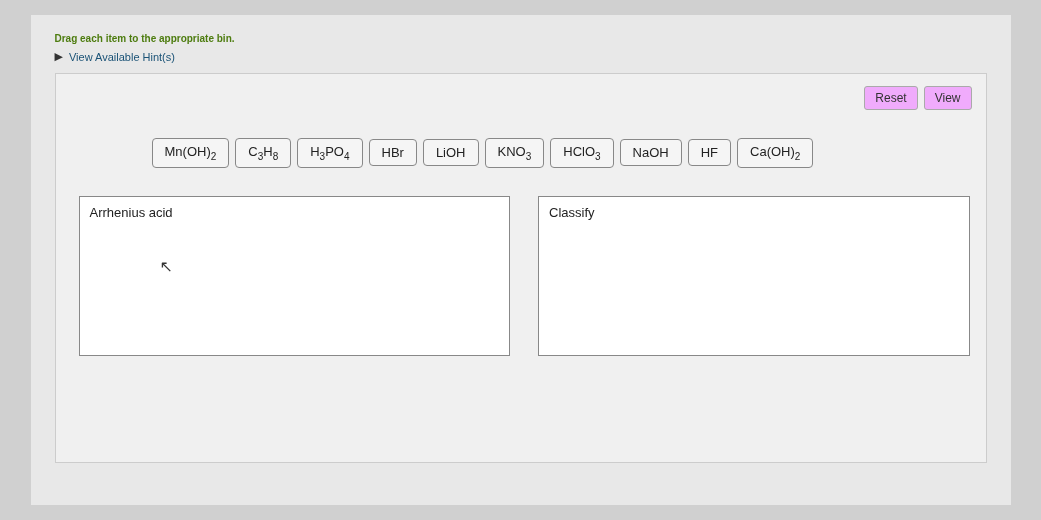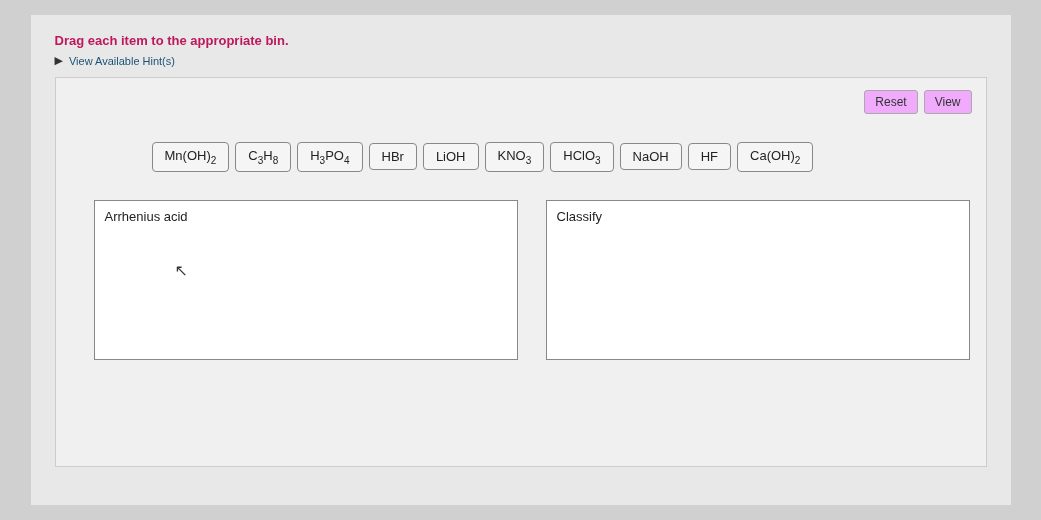--- a/index.html
+++ b/index.html
@@ -28,22 +28,22 @@
     }
 
     .instructions {
       font-size: 13px;
       color: #222;
       margin-bottom: 4px;
     }
 
     .instructions-bold {
       font-weight: bold;
-      font-size: 13px;
-      color: #be185d;
+      font-size: 10px;
+      color: #4d7c0f;
       margin-bottom: 6px;
     }
 
     .hint-row {
       display: flex;
       align-items: center;
       gap: 6px;
       margin-bottom: 10px;
       cursor: pointer;
     }
@@ -107,21 +107,21 @@
     }
 
     .compound-chip sub {
       font-size: 10px;
     }
 
     .bins-row {
       display: flex;
       gap: 28px;
       margin-top: 28px;
-      margin-left: 22px;
+      margin-left: 7px;
     }
 
     .bin {
       border: 1px solid #888;
       background: #fff;
       flex: 1;
       height: 160px;
       padding: 8px 10px;
       position: relative;
     }

